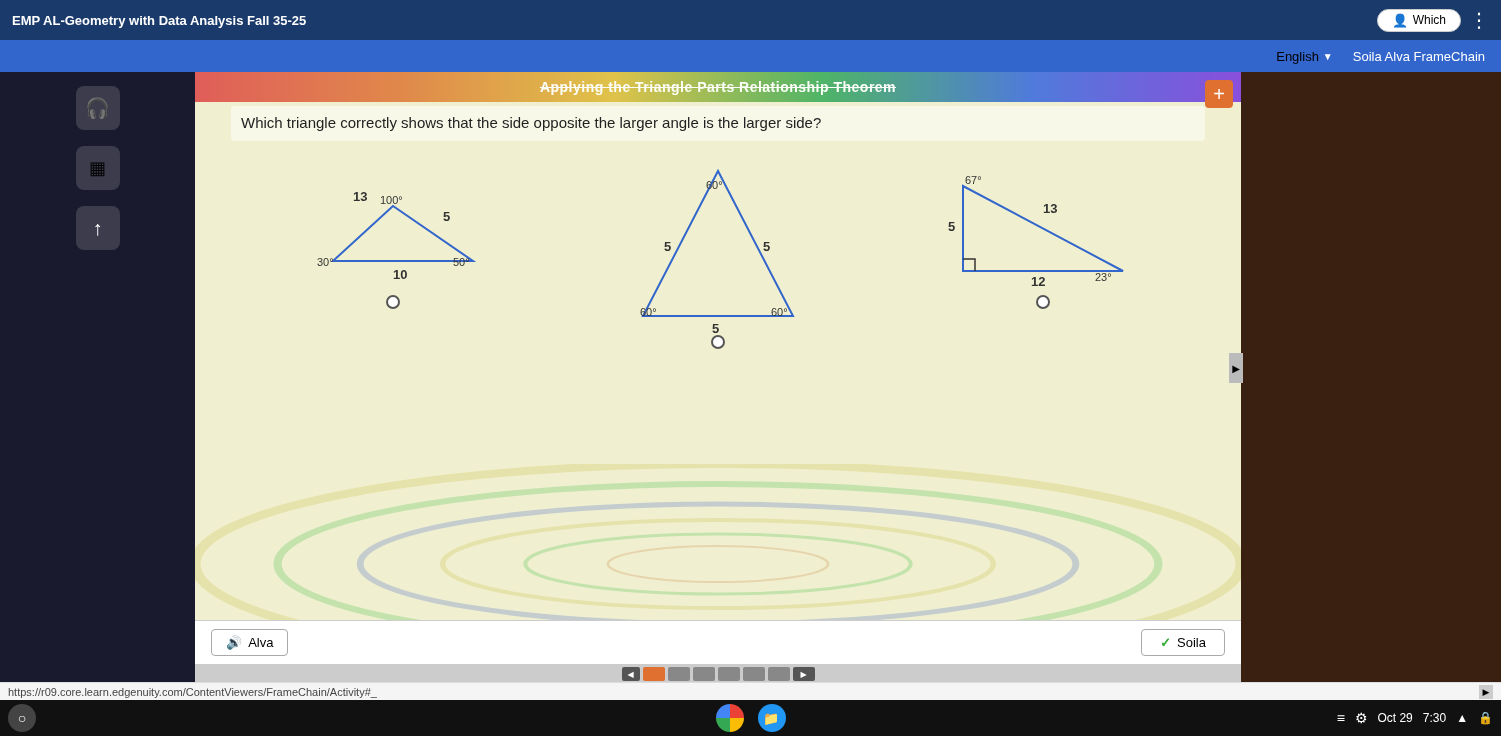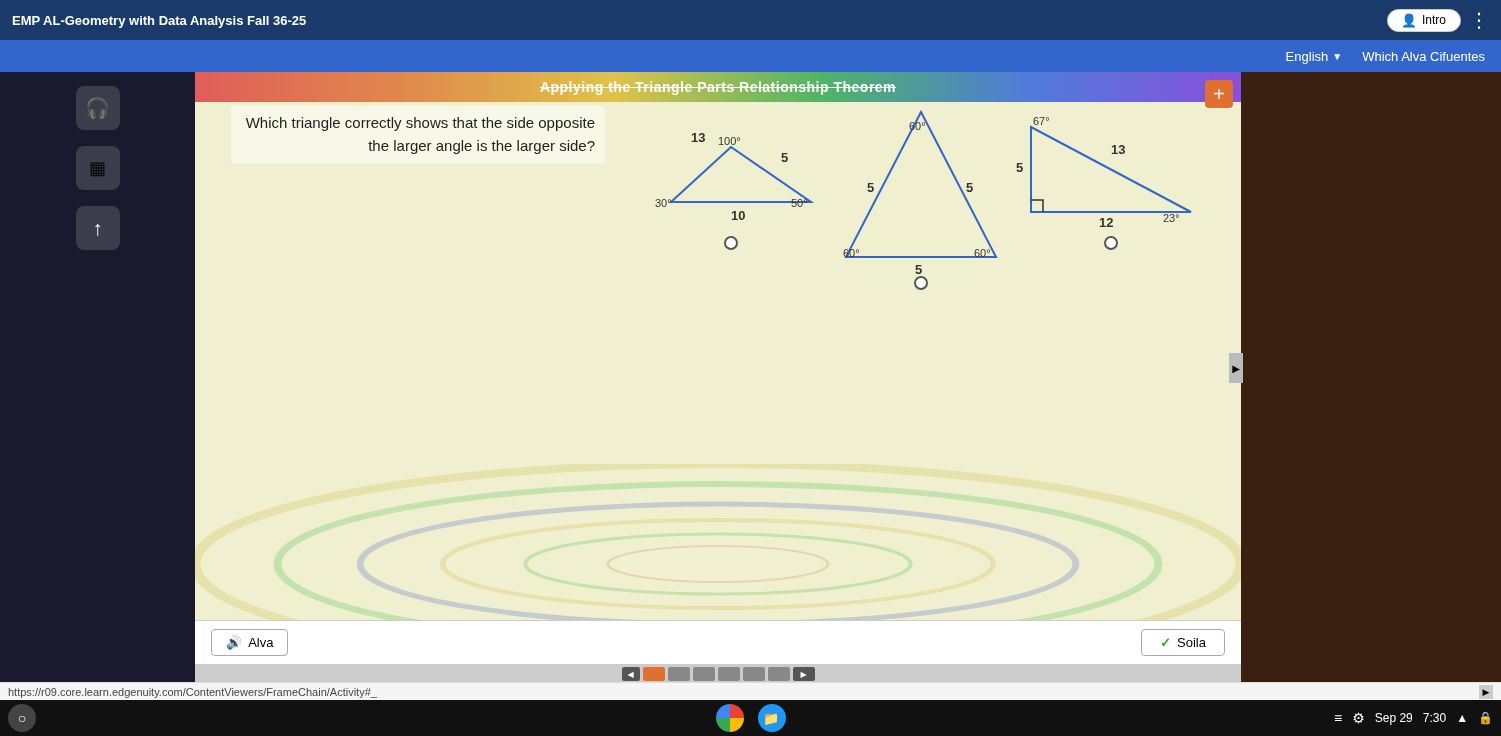--- a/index.html
+++ b/index.html
@@ -82,23 +82,22 @@
     #main-content {
       position: absolute;
       top: 76px;
       left: 195px;
       right: 260px;
       bottom: 70px;
       background: #f5f5dc;
       background-image: 
         radial-gradient(ellipse at center, rgba(255,230,100,0.4) 0%, rgba(200,220,150,0.3) 40%, rgba(150,200,180,0.2) 70%, transparent 100%);
       display: flex;
-      flex-direction: row;
+      flex-direction: column;
       padding: 20px;
-      text-align: right;
     }
 
     
     #bottom-toolbar {
       position: absolute;
       bottom: 36px;
       left: 195px;
       right: 260px;
       height: 50px;
       background: white;
@@ -176,34 +175,34 @@
       right: 0;
       width: 260px;
       height: calc(100% - 76px);
       background: #3a2010;
     }
   </style>
 </head>
 <body>
 
 <div id="top-bar">
-  <span style="color:white;font-size:13px;font-weight:bold;">EMP AL-Geometry with Data Analysis Fall 36-25</span>
+  <span style="color:white;font-size:13px;font-weight:bold;">EMP AL-Geometry with Data Analysis Fall 35-25</span>
   <button id="guest-button" style="margin-left:auto;background:white;border:1px solid #ccc;border-radius:20px;padding:3px 14px;font-size:12px;cursor:pointer;display:flex;align-items:center;gap:4px;">
     <span style="font-size:13px;">👤</span>
-    <span>Intro</span>
+    <span>Which</span>
   </button>
   <span style="color:white;font-size:20px;margin-left:8px;cursor:pointer;">⋮</span>
 </div>
 
 <div id="header-bar" style="position:absolute;top:40px;left:0;right:0;height:32px;background:#3366cc;display:flex;align-items:center;justify-content:flex-end;padding:0 16px;z-index:10;">
   <div style="display:flex;align-items:center;gap:4px;cursor:pointer;">
-    <span style="color:#ffffff;font-size:13px;">English</span>
+    <span style="color:#000000;font-size:13px;">English</span>
     <span style="color:white;font-size:10px;">▼</span>
   </div>
-  <span style="color:white;font-size:13px;margin-left:20px;">Which Alva Cifuentes</span>
+  <span style="color:white;font-size:13px;margin-left:20px;">Soila Alva FrameChain</span>
 </div>
 
 <div id="activity-title-bar" style="position:absolute;top:72px;left:195px;right:260px;height:30px;background:linear-gradient(90deg,#dd4444,#dd7733,#ddbb33,#33aa55,#3366dd,#7733dd);display:flex;align-items:center;justify-content:center;z-index:9;">
   <span style="color:white;font-size:14px;font-weight:bold;text-decoration:line-through;letter-spacing:0.5px;">Applying the Triangle Parts Relationship Theorem</span>
 </div>
 
 <div id="sidebar" style="position:absolute;top:72px;left:0;width:195px;bottom:36px;background:#1a1a2e;display:flex;flex-direction:column;align-items:center;padding-top:14px;gap:16px;">
   <div style="width:44px;height:44px;background:rgba(255,255,255,0.15);border-radius:8px;display:flex;align-items:center;justify-content:center;cursor:pointer;font-size:20px;">
     <span>🎧</span>
   </div>
@@ -325,20 +324,20 @@
       <span style="color:white;font-size:14px;">○</span>
     </div>
   </div>
   <div style="position:absolute;left:50%;transform:translateX(-50%);display:flex;gap:14px;align-items:center;">
     <div style="width:28px;height:28px;border-radius:50%;background:conic-gradient(#ea4335 0deg 90deg,#fbbc05 90deg 180deg,#34a853 180deg 270deg,#4285f4 270deg 360deg);cursor:pointer;"></div>
     <div style="width:28px;height:28px;border-radius:50%;background:#2196f3;cursor:pointer;display:flex;align-items:center;justify-content:center;color:white;font-size:13px;">📁</div>
   </div>
   <div style="margin-left:auto;display:flex;align-items:center;gap:10px;color:white;font-size:12px;">
     <span style="cursor:pointer;font-size:14px;">≡</span>
     <span style="cursor:pointer;font-size:14px;">⚙</span>
-    <span>Sep 29</span>
+    <span>Oct 29</span>
     <span>7:30</span>
     <span>▲</span>
     <span>🔒</span>
   </div>
 </div>
 
 <button style="position:absolute;top:50%;right:258px;transform:translateY(-50%);background:#bbb;border:none;width:14px;height:30px;cursor:pointer;font-size:10px;z-index:20;">▶</button>
 
 </body></html>

